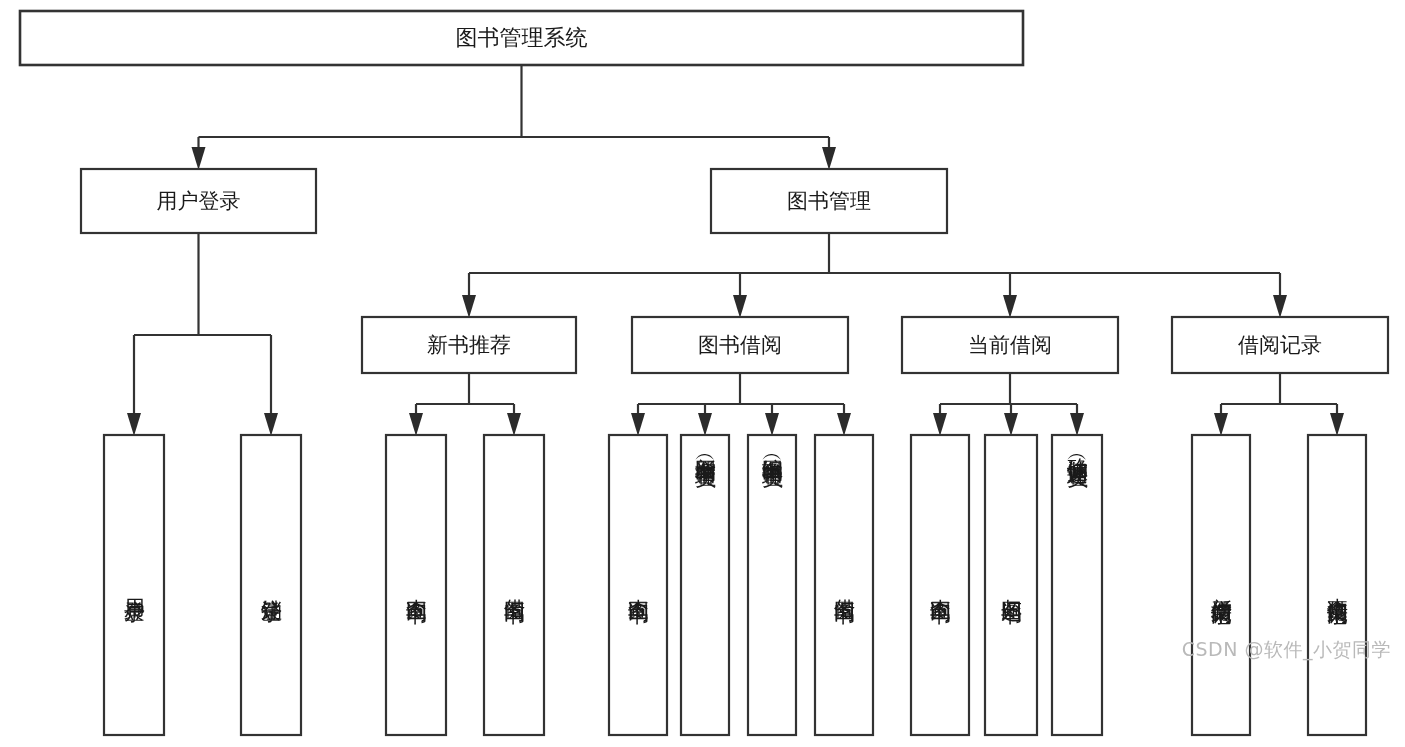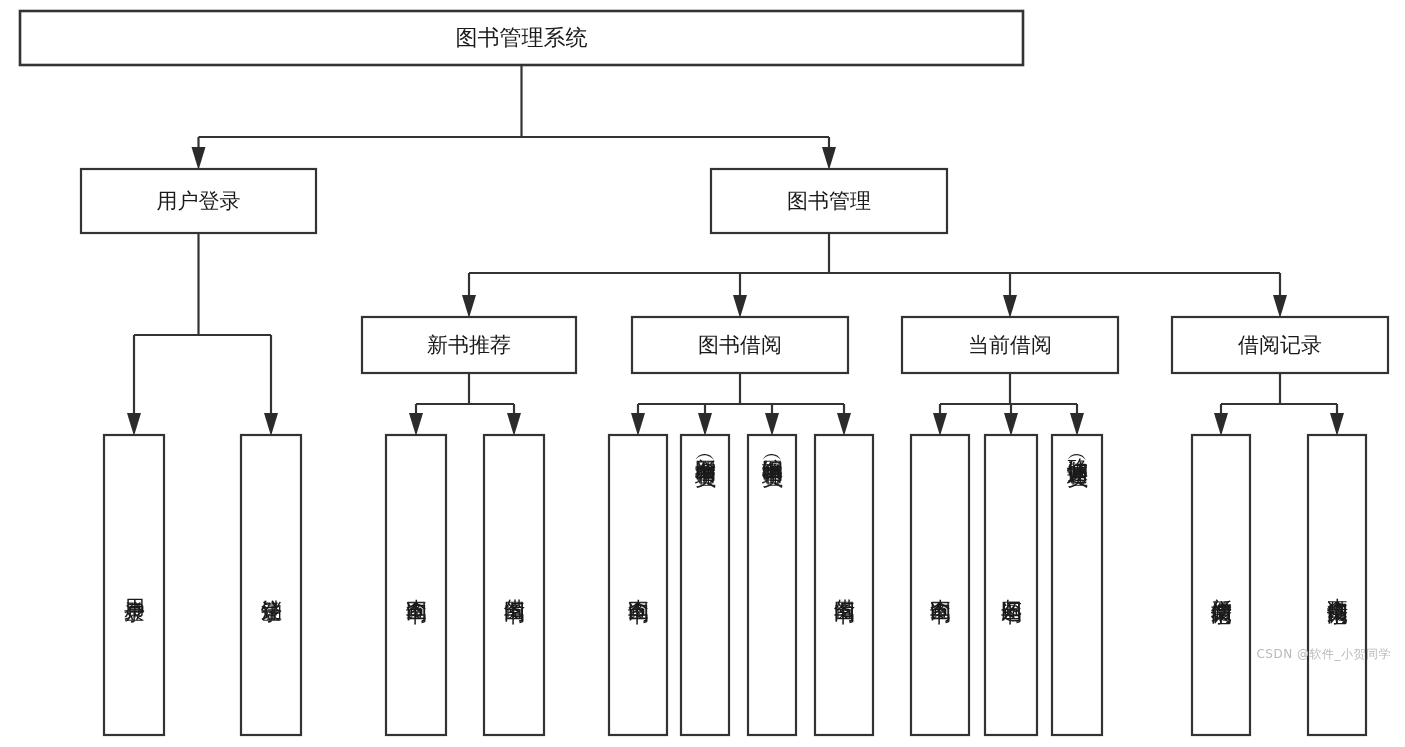--- a/index.html
+++ b/index.html
@@ -76,21 +76,21 @@
     line-height: 1.18;
     letter-spacing: 1.5px;
     color: #1a1a1a;
     white-space: nowrap;
   }
   .watermark {
     position: absolute;
     right: 14px;
     bottom: 6px;
     font-family: "DejaVu Sans", "Liberation Sans", sans-serif;
-    font-size: 12px;
+    font-size: 19px;
     color: #b9b9b9;
     letter-spacing: 0.5px;
     white-space: nowrap;
   }
 </style>
 </head>
 <body>
 
 <div id="diagram-root">
   <svg class="diagram-canvas" id="diagram-canvas" viewBox="0 0 1405 747" xmlns="http://www.w3.org/2000/svg">

